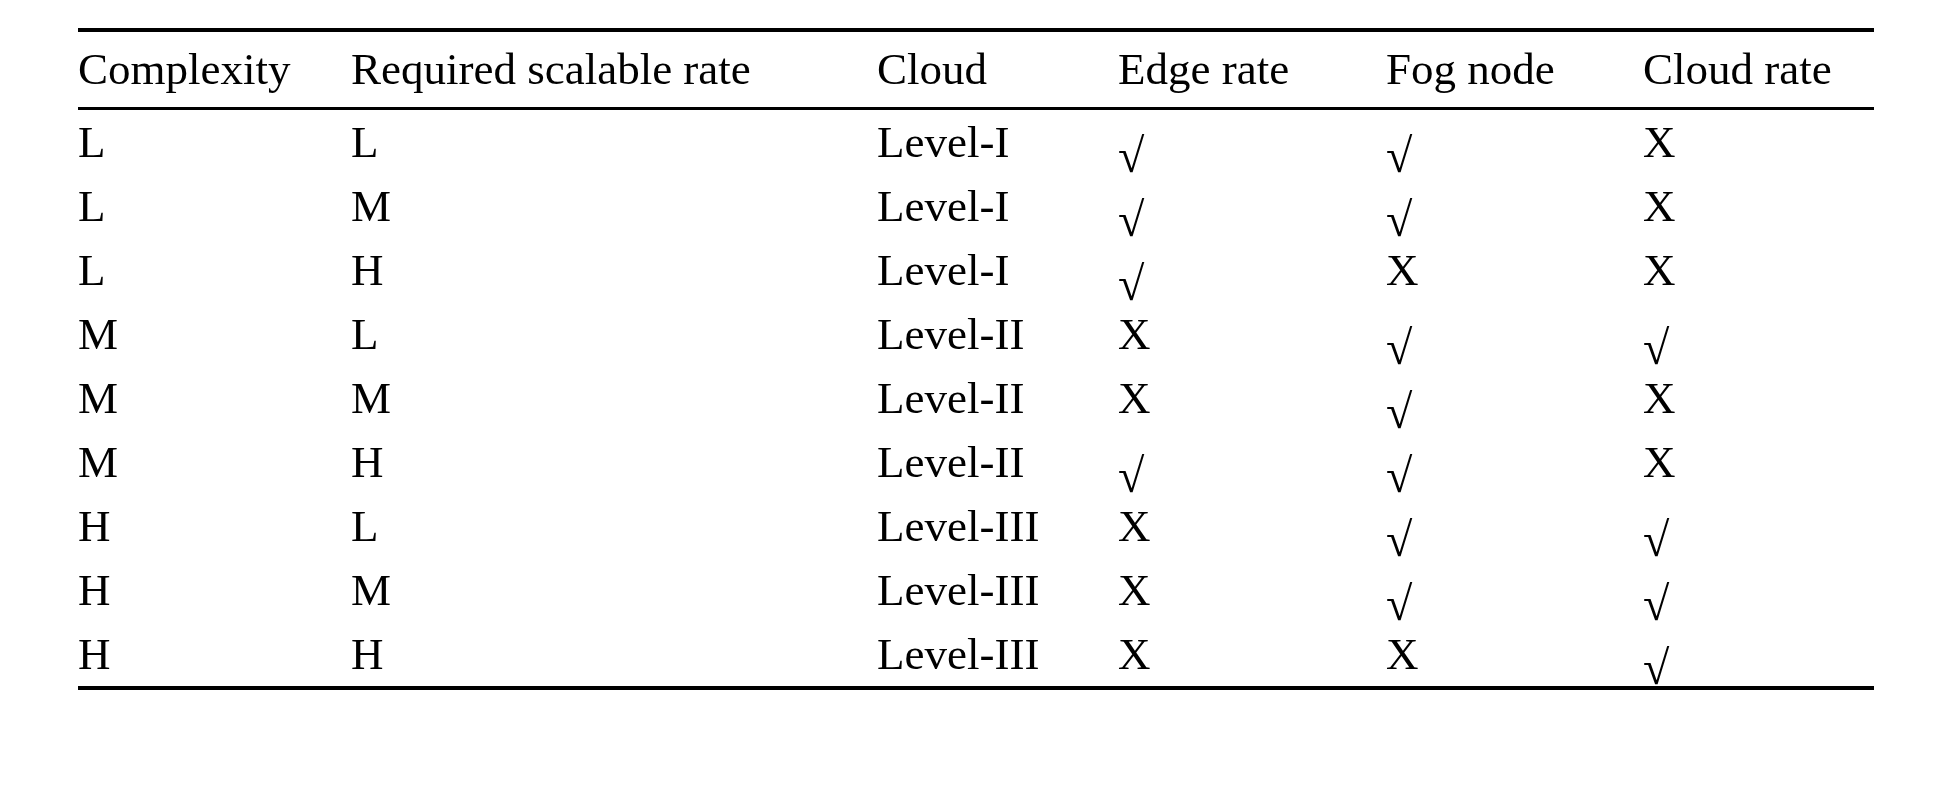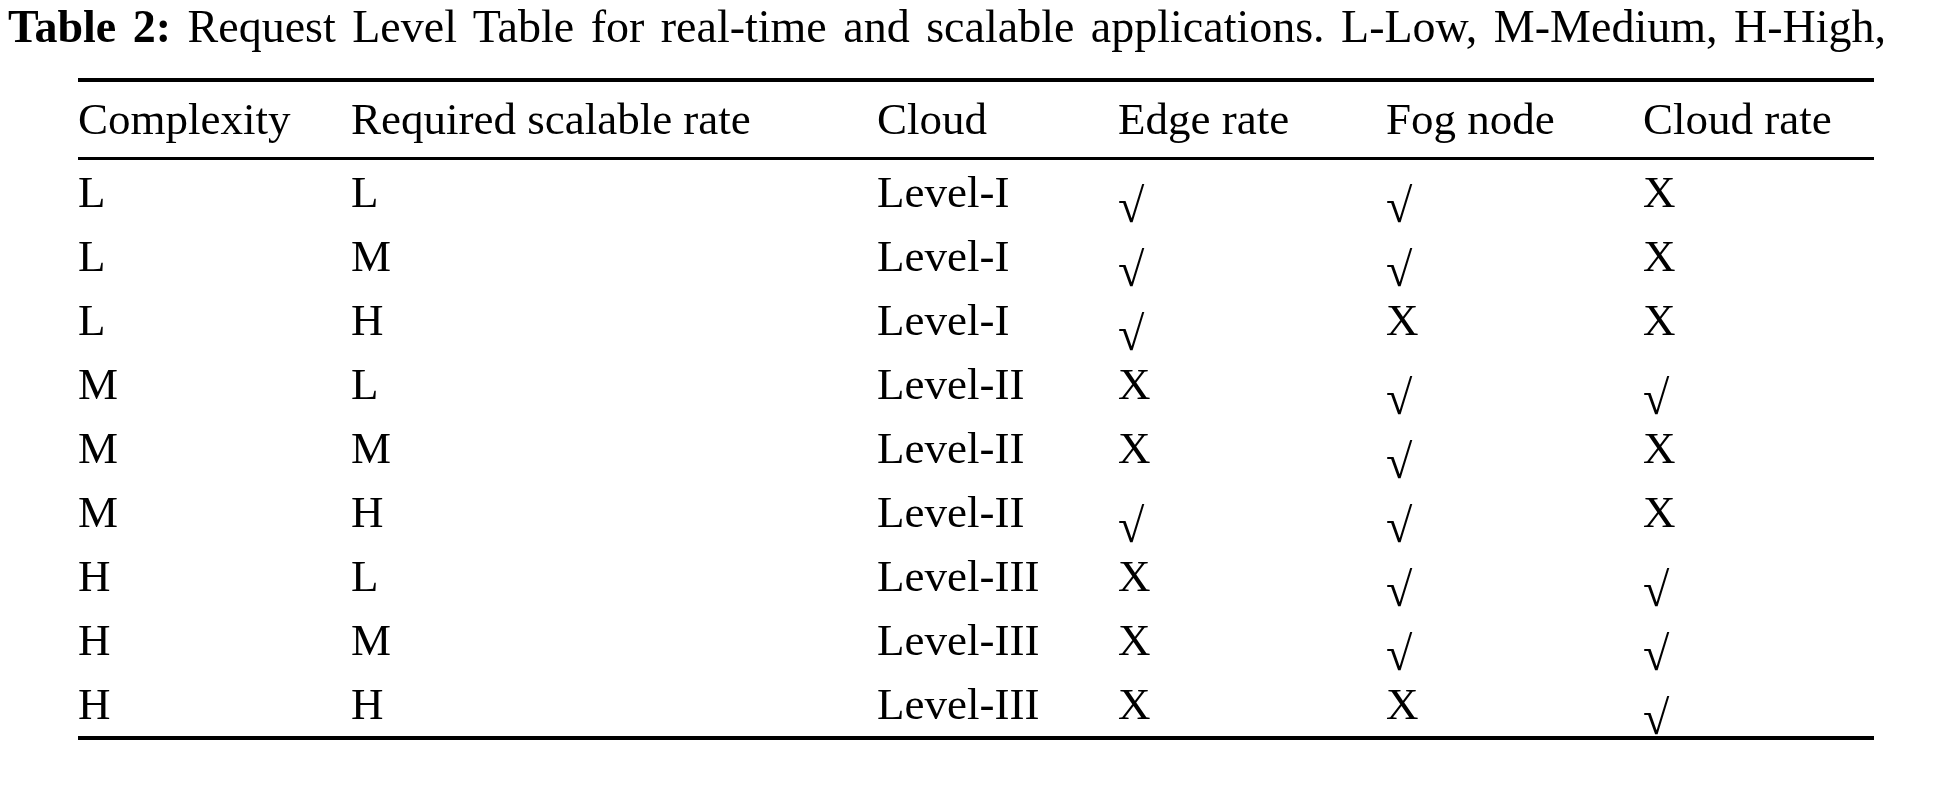--- a/index.html
+++ b/index.html
@@ -61,24 +61,20 @@
   .sym.check {
     position: relative;
     top: 13px;
     font-size: 48px;
   }
 </style>
 </head>
 <body>
 
 <div class="caption">
-  <div class="cap-line1">
-    <span class="cap-label">Table 2:</span>
-    <span>Request Level Table for real-time and scalable applications. L-Low, M-Medium, H-High,</span>
-  </div>
 </div>
 
 <table class="dtable">
   <colgroup>
     <col style="width:273px">
     <col style="width:526px">
     <col style="width:241px">
     <col style="width:268px">
     <col style="width:257px">
     <col style="width:231px">

